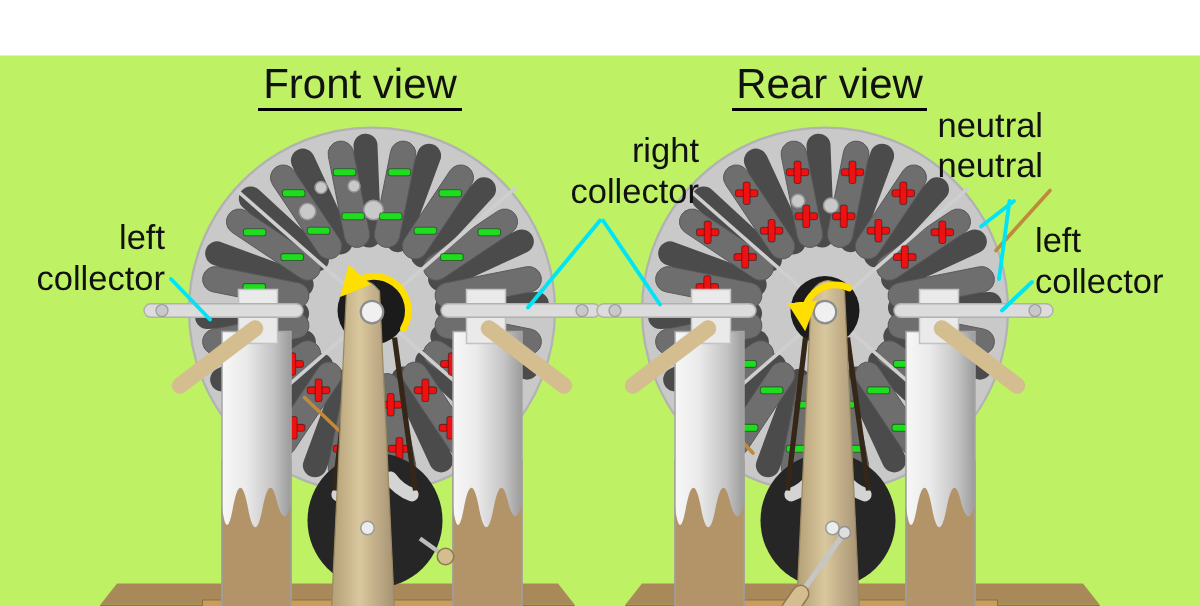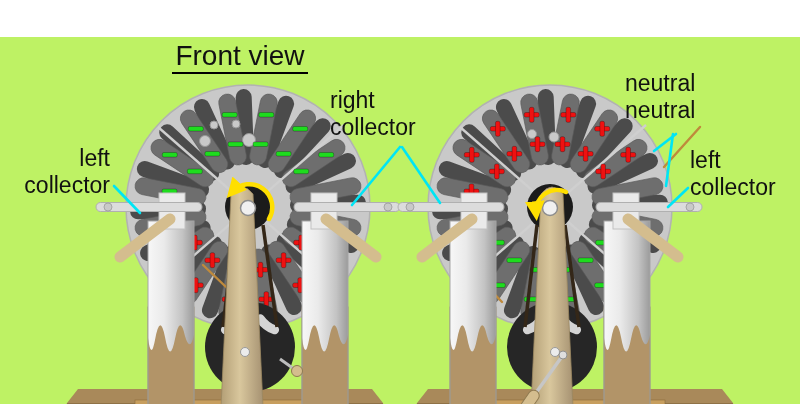--- a/index.html
+++ b/index.html
@@ -3,21 +3,21 @@
 <meta charset="utf-8">
 <style>
   html,body{margin:0;padding:0;background:#ffffff;}
   .stage{position:relative;width:800px;height:404px;background:#ffffff;overflow:hidden;
          font-family:"Liberation Sans", sans-serif;}
   .stage svg{position:absolute;left:0;top:0;}
   .title{position:absolute;text-align:center;font-size:28px;color:#111;white-space:nowrap;}
   .title span{border-bottom:2px solid #000;padding:0 3px 1px 3px;}
   .lbl{position:absolute;font-size:23px;line-height:27px;color:#111;white-space:nowrap;}
   .lbl.right{text-align:right;}
-  .lbl.center{text-align:left;}
+  .lbl.center{text-align:right;}
   .leader{fill:none;stroke-width:2.6;stroke-linecap:round;}
 </style>
 </head>
 <body>
 
 <div class="stage" style="background: #bef264; margin-top: 37px;">
 
   <svg id="scene" width="800" height="404" viewBox="0 0 800 404">
     <defs>
       <linearGradient id="jarG" x1="0" y1="0" x2="1" y2="0">
@@ -431,20 +431,23 @@
       <line class="leader" x1="402" y1="110" x2="440" y2="166" style="stroke: rgb(0, 229, 245);"></line>
       <line class="leader" x1="676" y1="97" x2="654" y2="114" style="stroke: rgb(0, 229, 245);"></line>
       <line class="leader" x1="673" y1="97" x2="666" y2="149" style="stroke: rgb(0, 229, 245);"></line>
       <line class="leader" x1="688" y1="151" x2="668" y2="170" style="stroke: rgb(0, 229, 245);"></line>
     </g>
   </svg>
 
   <div class="title" style="left: 140px; top: 3px; width: 200px; color: rgb(17, 17, 17);">
     <span>Front view</span>
   </div>
+  <div class="title" style="left: 453px; top: 3px; width: 200px; color: rgb(17, 17, 17);">
+    <span>Rear view</span>
+  </div>
 
   <div class="lbl right" style="left: 0px; top: 108px; width: 110px; color: rgb(17, 17, 17);">
     <div>left</div>
     <div>collector</div>
   </div>
   <div class="lbl center" style="left: 330px; top: 50px; width: 136px; color: rgb(17, 17, 17);">
     <div>right</div>
     <div>collector</div>
   </div>
   <div class="lbl" style="left: 625px; top: 33px; color: rgb(17, 17, 17);">

